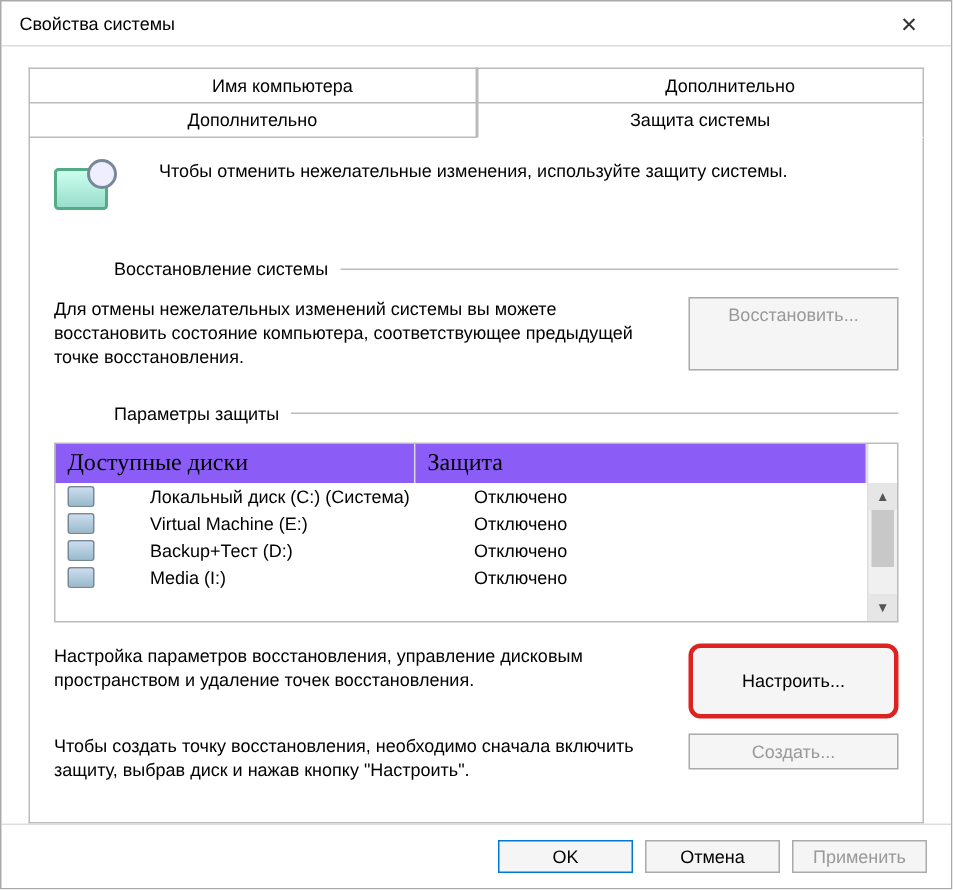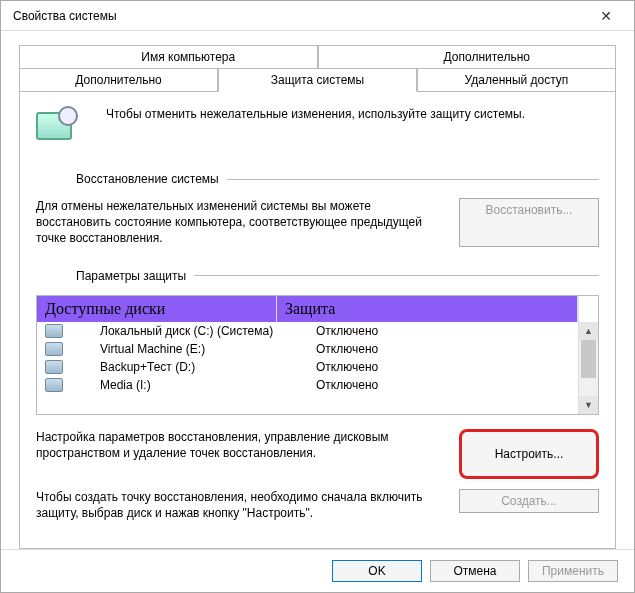--- a/index.html
+++ b/index.html
@@ -57,21 +57,20 @@
     <div class="close">✕</div>
   </div>
   <div class="content">
     <div class="tabrow top">
       <div class="tab">Имя компьютера</div>
       <div class="tab">Дополнительно</div>
     </div>
     <div class="tabrow bottom">
       <div class="tab">Дополнительно</div>
       <div class="tab active">Защита системы</div>
-      <div class="tab">Удаленный доступ</div>
     </div>
     <div class="tabpanel">
       <div class="intro">
         <div class="icon">
           <div class="mon"></div>
             <div class="clk"></div>
         </div>
         <div class="text">Чтобы отменить нежелательные изменения, используйте защиту системы.</div>
       </div>
 

